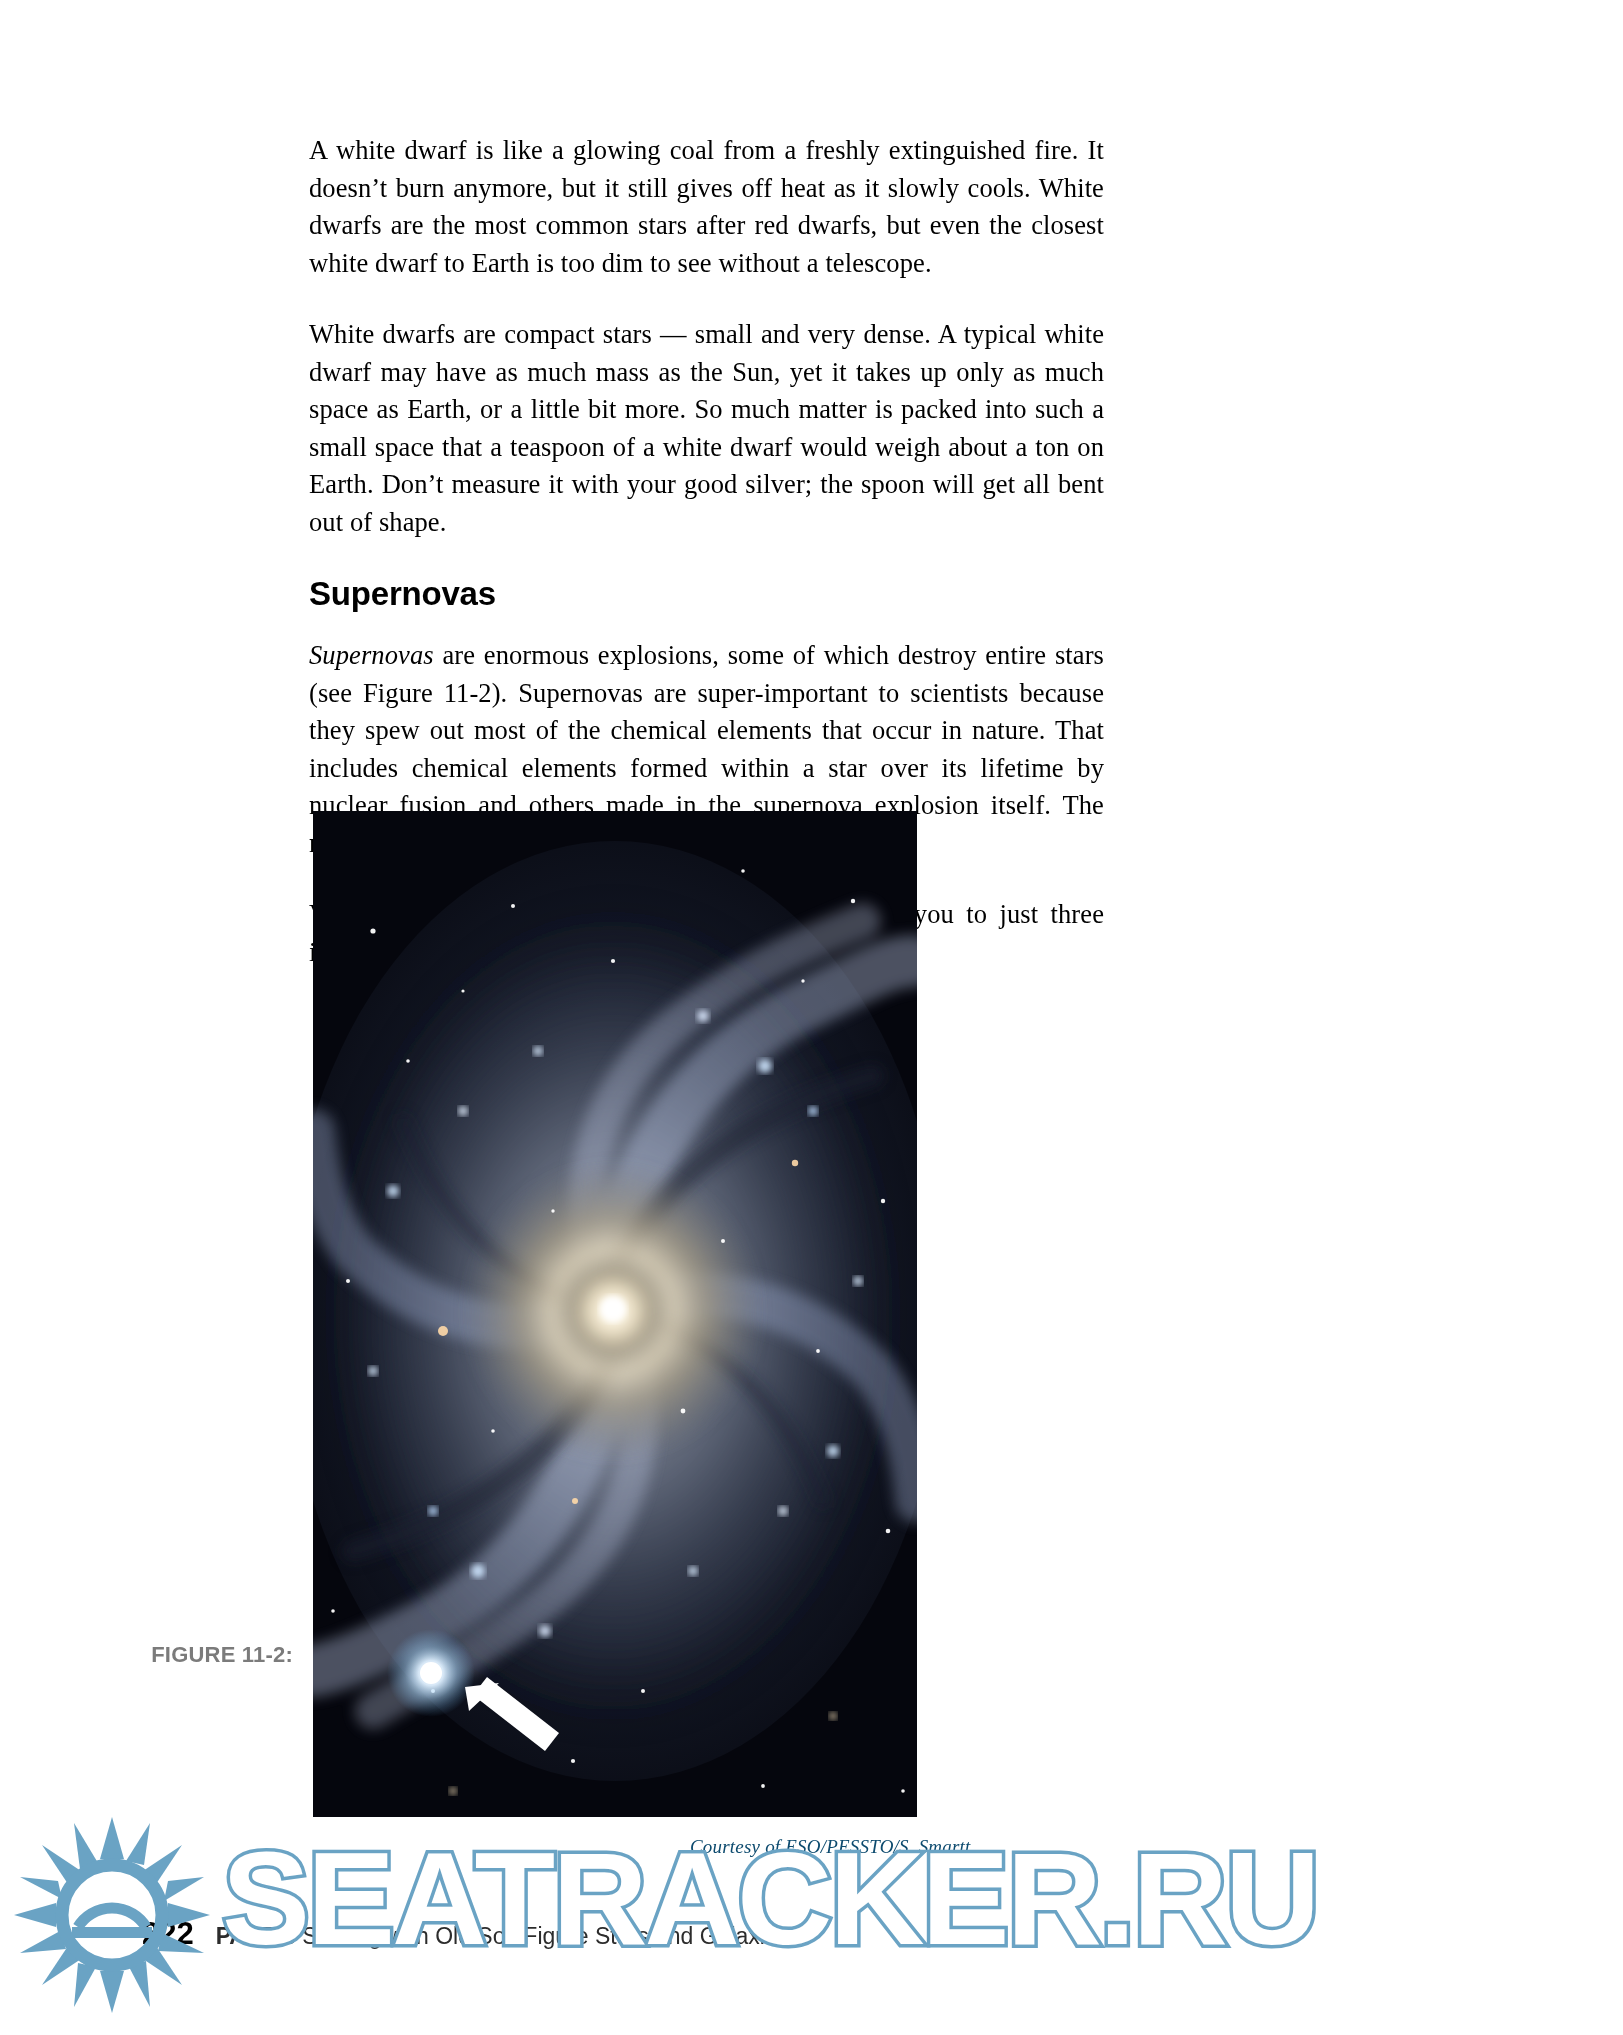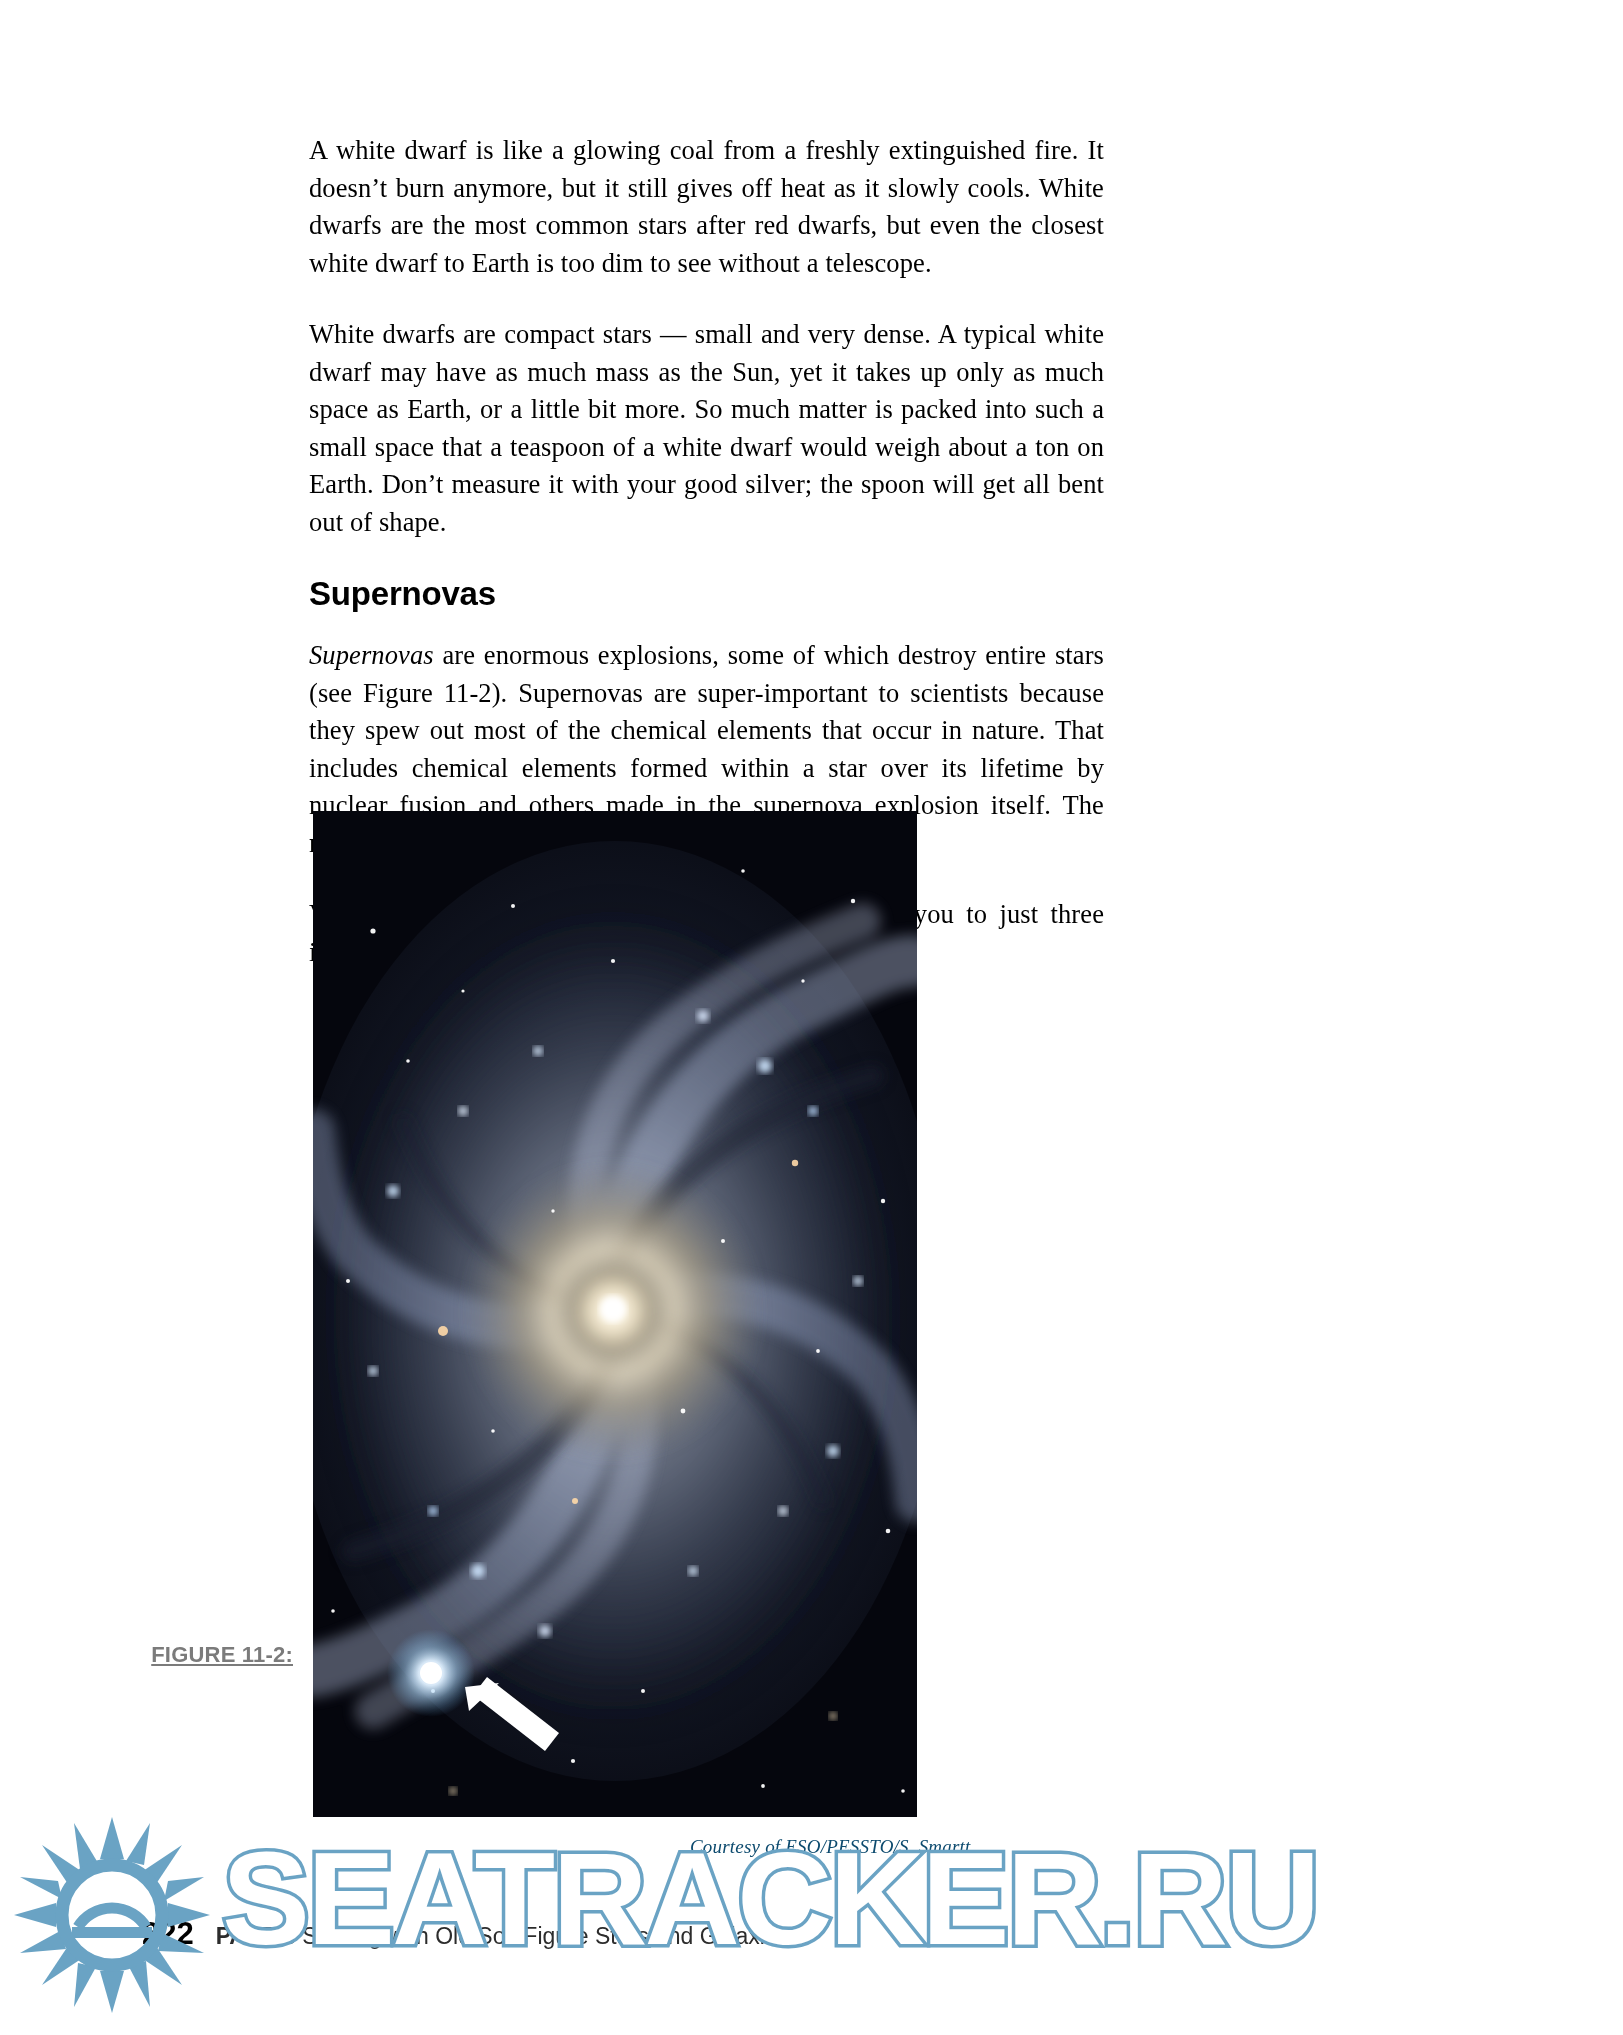--- a/index.html
+++ b/index.html
@@ -73,21 +73,20 @@
     font-size: 22.5px;
     line-height: 30px;
     color: #1a1a1a;
   }
   .fig-caption .fig-label {
     display: block;
     font-weight: bold;
     color: #7b7b7b;
     letter-spacing: 0.2px;
     font-size: 22px;
-    text-decoration: underline;
   }
 
   .credit {
     position: absolute;
     left: 690px;
     top: 1836px;
     font-family: "Liberation Serif", serif;
     font-style: italic;
     font-size: 19px;
     color: #0c4a6e;

